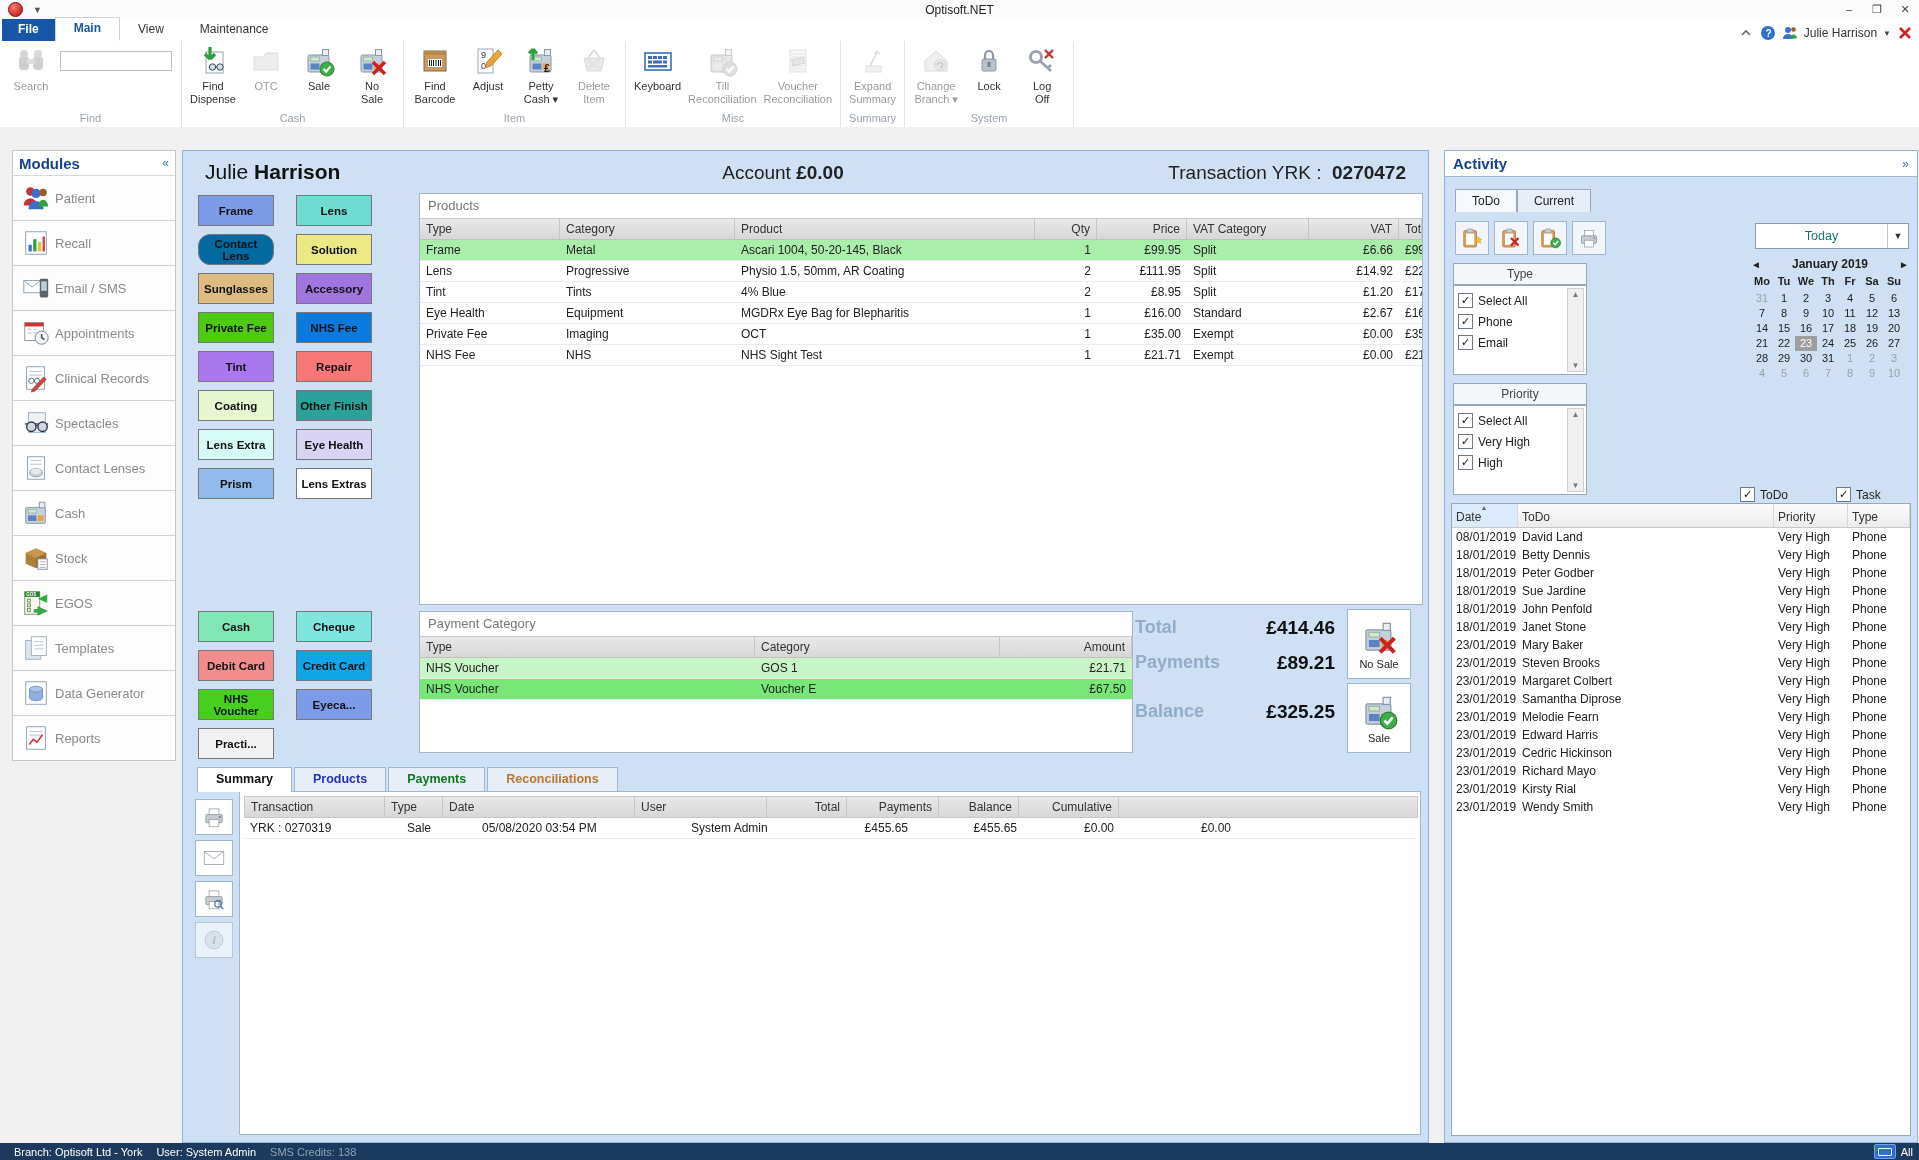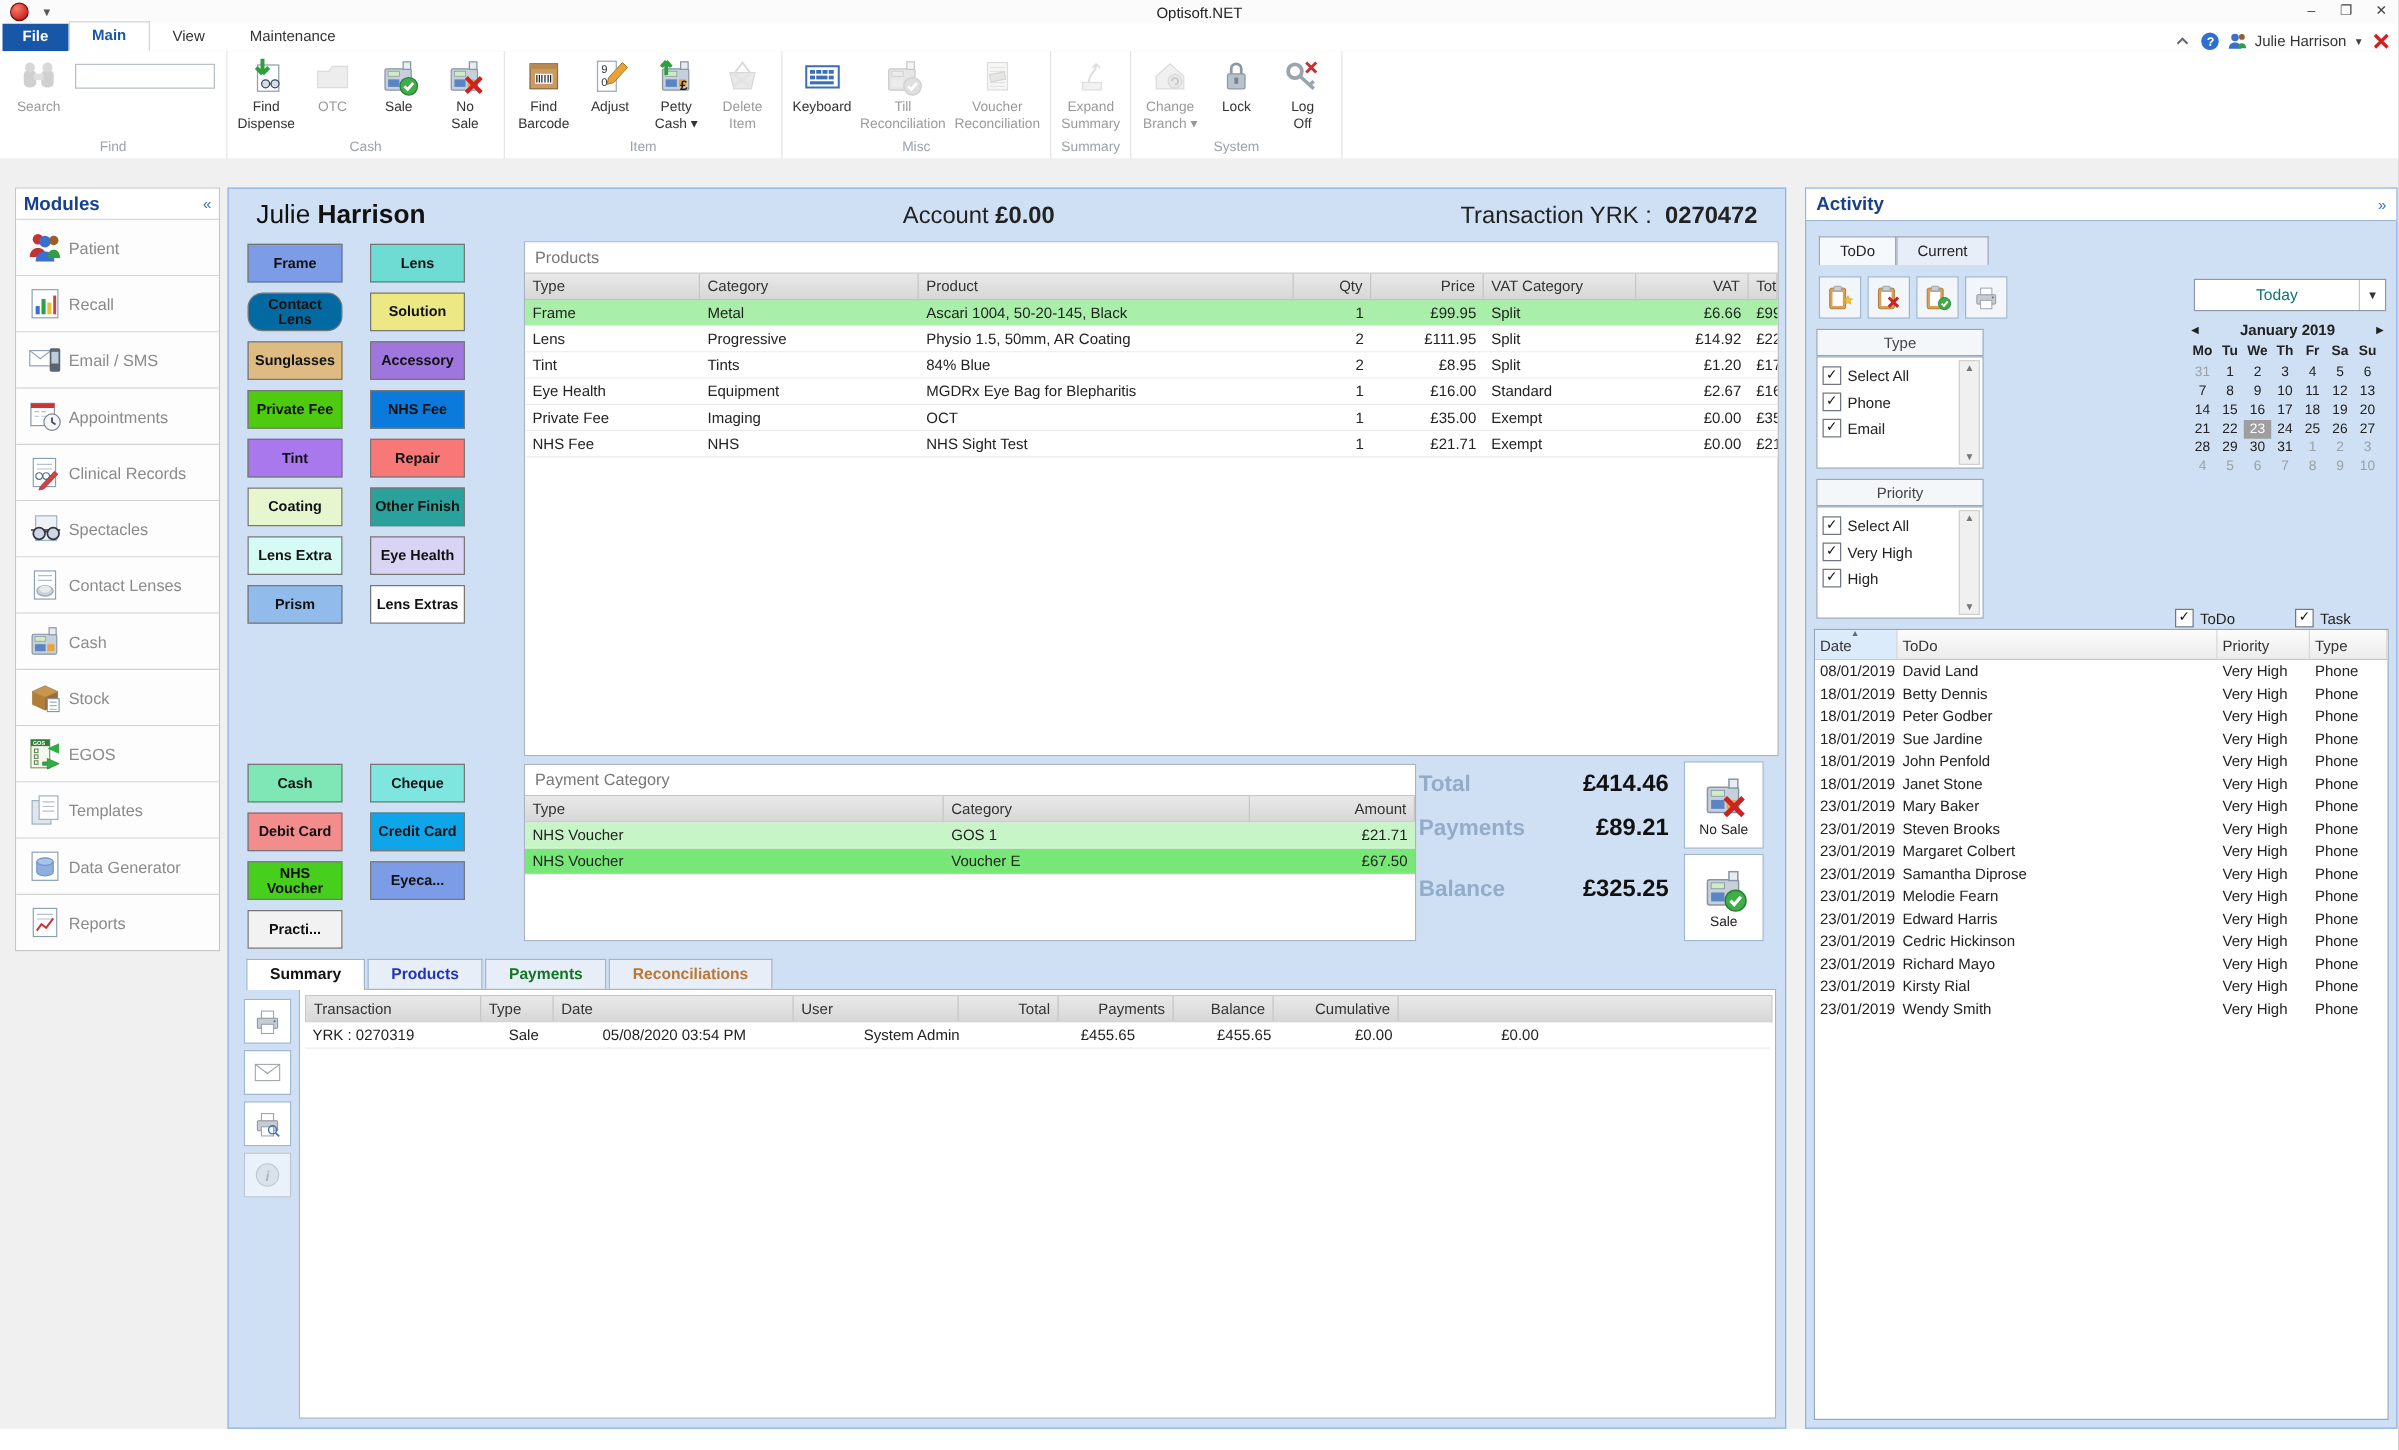--- a/index.html
+++ b/index.html
@@ -629,21 +629,21 @@
               <div class="c">Physio 1.5, 50mm, AR Coating</div>
               <div class="c r">2</div>
               <div class="c r">£111.95</div>
               <div class="c">Split</div>
               <div class="c r">£14.92</div>
               <div class="c r">£223.90</div>
             </div>
             <div class="trow" style="grid-template-columns: 140px 175px 300px 62px 90px 122px 90px 23px;">
               <div class="c">Tint</div>
               <div class="c">Tints</div>
-              <div class="c">84% Blue</div>
+              <div class="c">4% Blue</div>
               <div class="c r">2</div>
               <div class="c r">£8.95</div>
               <div class="c">Split</div>
               <div class="c r">£1.20</div>
               <div class="c r">£17.90</div>
             </div>
             <div class="trow" style="grid-template-columns: 140px 175px 300px 62px 90px 122px 90px 23px;">
               <div class="c">Eye Health</div>
               <div class="c">Equipment</div>
               <div class="c">MGDRx Eye Bag for Blepharitis</div>
@@ -1095,13 +1095,24 @@
               <div class="c">23/01/2019</div>
               <div class="c">Wendy Smith</div>
               <div class="c">Very High</div>
               <div class="c">Phone</div>
             </div>
           </div>
       </div>
     </div>
   </div>
 
+  <div class="statusbar">
+    <span class="seg">Branch: Optisoft Ltd - York</span>
+    <span class="seg">User: System Admin</span>
+    <span class="seg dim">SMS Credits: 138</span>
+    <span class="right">
+      <span class="kbd-badge">
+          <div></div>
+        </span>
+      <span>All</span>
+    </span>
+  </div>
 </div>
 
 </body></html>

